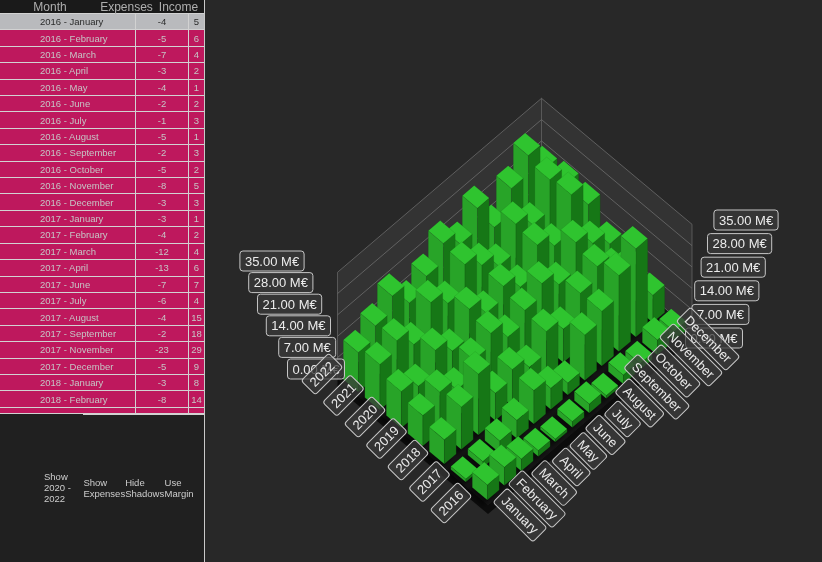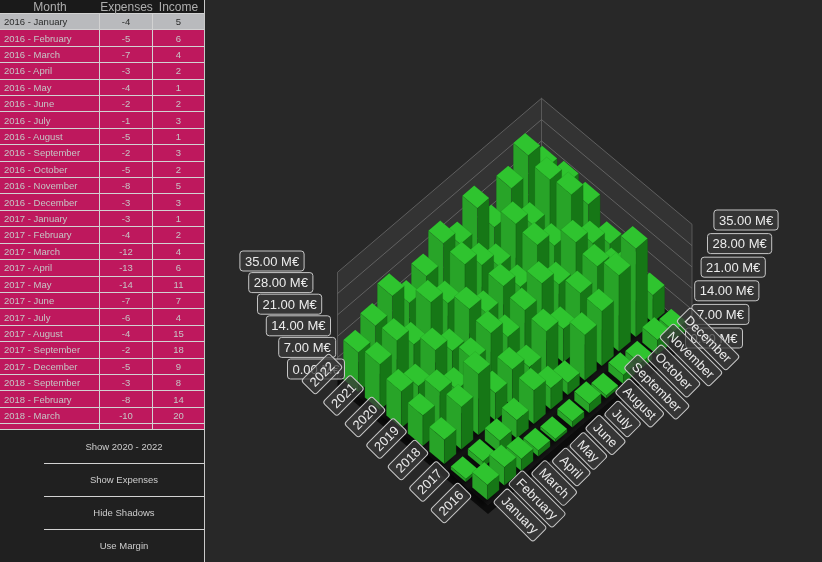--- a/index.html
+++ b/index.html
@@ -17,27 +17,27 @@
   }
   .thead{display:flex;height:14px;background:#1a1a1a;border-bottom:1px solid #d2d2d2;box-sizing:border-box;}
   .thead .hc{display:flex;align-items:center;justify-content:center;
     font-size:12px;color:#aeaeae;box-sizing:border-box;}
   .hc.h-month{width:100px;}
   .hc.h-exp{width:53px;}
   .hc.h-inc{flex:1;}
   .rows{flex:0 0 auto;}
   .row{display:flex;height:16.42px;box-sizing:border-box;border-bottom:1px solid #d2d2d2;background:#be185d;}
   .row .cell{display:flex;align-items:center;font-size:9.5px;color:#c6c6c6;box-sizing:border-box;}
-  .cell.c-month{width:100px;padding-left:4px;border-right:1px solid #d2d2d2;}
+  .cell.c-month{width:100px;padding-left:4px;border-right:1px solid #d2d2d2;margin-left:36px;}
   .cell.c-exp{width:53px;justify-content:center;border-right:1px solid #d2d2d2;}
   .cell.c-inc{flex:1;justify-content:center;}
   .row.selected{background:#b9babd;}
   .row.selected .cell{color:#2b2b2b;}
   .row.partial{height:6.2px;}
-  .buttons{flex:1;display:flex;flex-direction:column;background:#202020;padding-left:44px;}
+  .buttons{flex:1;display:flex;flex-direction:row;background:#202020;padding-left:44px;}
   .btn{flex:1;display:flex;align-items:center;justify-content:center;
     font-size:9.5px;color:#cdcdcd;background:#202020;cursor:pointer;
     border-top:1px solid #d2d2d2;box-sizing:border-box;}
   .btn:first-child{border-top:none;}
   
   .chart-area{position:absolute;left:205px;top:0;width:617px;height:562px;background:#282828;}
   svg text{font-family:"Liberation Sans",sans-serif;}
 </style>
 </head>
 <body>
@@ -124,63 +124,58 @@
         <div class="cell c-month">2017 - March</div>
         <div class="cell c-exp">-12</div>
         <div class="cell c-inc">4</div>
       </div>
       <div class="row">
         <div class="cell c-month">2017 - April</div>
         <div class="cell c-exp">-13</div>
         <div class="cell c-inc">6</div>
       </div>
       <div class="row">
-        <div class="cell c-month">2017 - May</div>
-        <div class="cell c-exp">-14</div>
-        <div class="cell c-inc">11</div>
-      </div>
-      <div class="row">
         <div class="cell c-month">2017 - June</div>
         <div class="cell c-exp">-7</div>
         <div class="cell c-inc">7</div>
       </div>
       <div class="row">
         <div class="cell c-month">2017 - July</div>
         <div class="cell c-exp">-6</div>
         <div class="cell c-inc">4</div>
       </div>
       <div class="row">
         <div class="cell c-month">2017 - August</div>
         <div class="cell c-exp">-4</div>
         <div class="cell c-inc">15</div>
       </div>
       <div class="row">
         <div class="cell c-month">2017 - September</div>
         <div class="cell c-exp">-2</div>
         <div class="cell c-inc">18</div>
       </div>
       <div class="row">
+        <div class="cell c-month">2017 - November</div>
+        <div class="cell c-exp">-23</div>
+        <div class="cell c-inc">29</div>
+      </div>
+      <div class="row">
         <div class="cell c-month">2017 - December</div>
         <div class="cell c-exp">-5</div>
         <div class="cell c-inc">9</div>
       </div>
       <div class="row">
-        <div class="cell c-month">2018 - September</div>
+        <div class="cell c-month">2018 - January</div>
         <div class="cell c-exp">-3</div>
         <div class="cell c-inc">8</div>
       </div>
       <div class="row">
         <div class="cell c-month">2018 - February</div>
         <div class="cell c-exp">-8</div>
         <div class="cell c-inc">14</div>
-      </div>
-      <div class="row">
-        <div class="cell c-month">2018 - March</div>
-        <div class="cell c-exp">-10</div>
-        <div class="cell c-inc">20</div>
       </div>
     </div>
 
   <div class="row partial">
     <div class="cell c-month"></div>
     <div class="cell c-exp"></div>
     <div class="cell c-inc"></div>
   </div>
 
   <div class="buttons">

